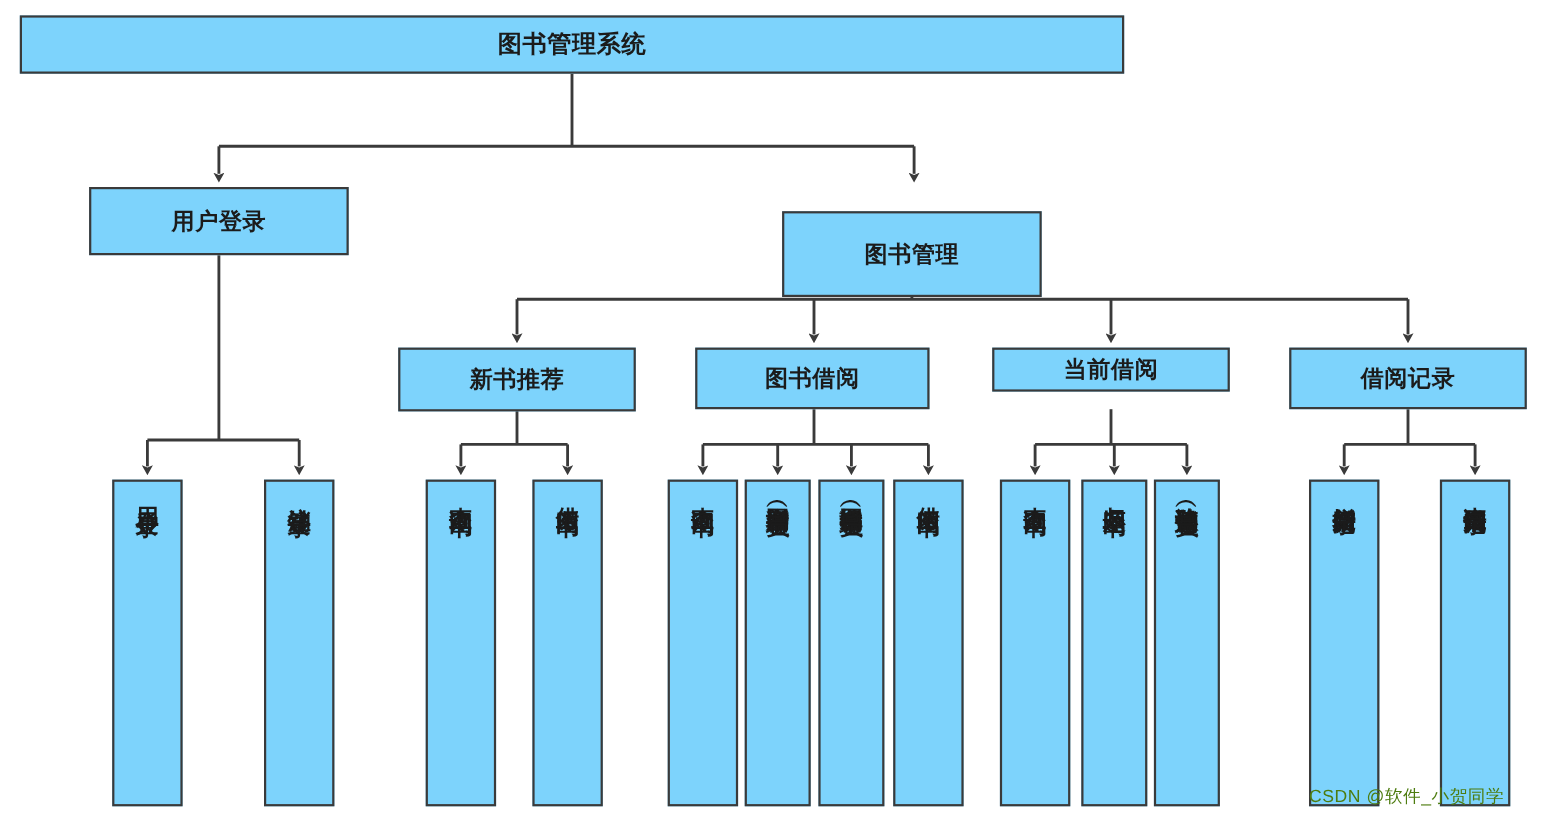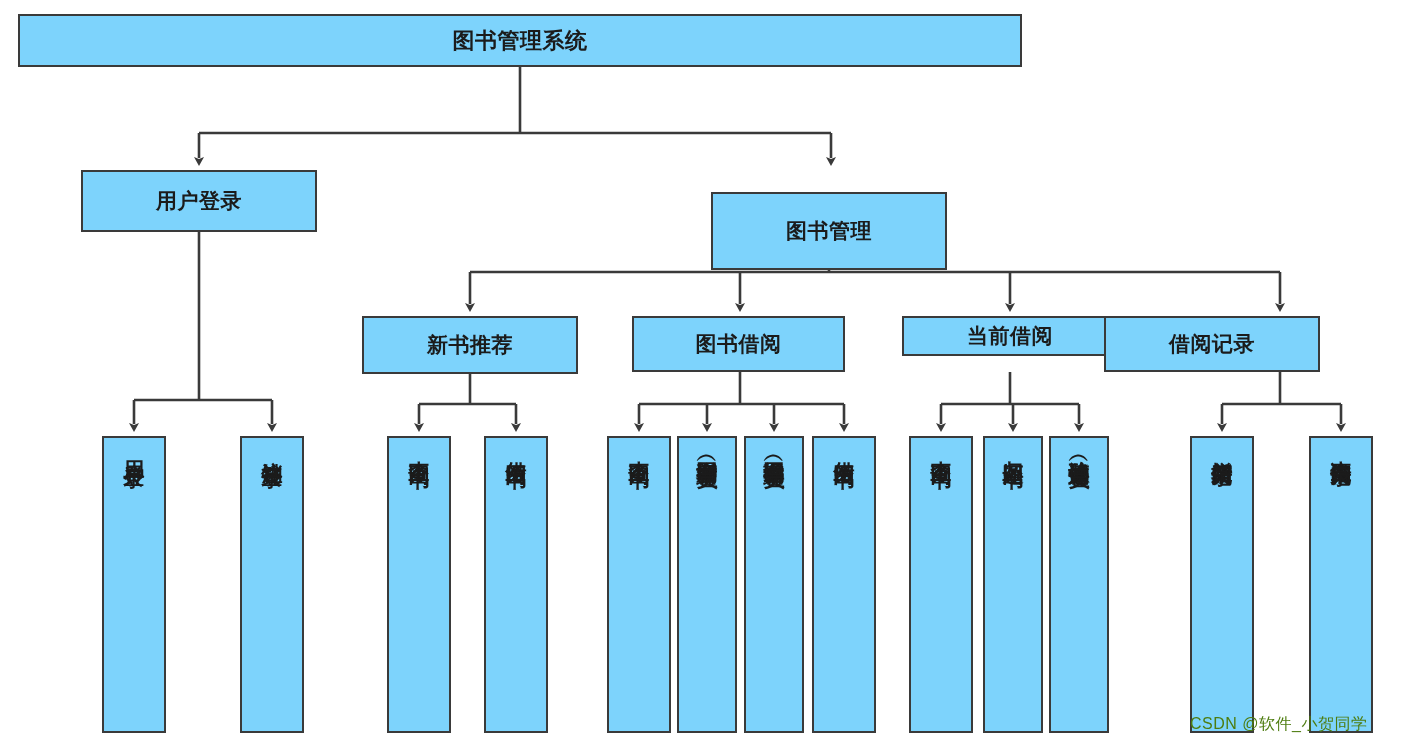--- a/index.html
+++ b/index.html
@@ -149,21 +149,21 @@
 
   <div class="node horiz" style="left:362px;top:316px;width:216px;height:58px;">
     <span class="label">新书推荐</span>
   </div>
   <div class="node horiz" style="left:632px;top:316px;width:213px;height:56px;">
     <span class="label">图书借阅</span>
   </div>
   <div class="node horiz" style="left:902px;top:316px;width:216px;height:40px;">
     <span class="label">当前借阅</span>
   </div>
-  <div class="node horiz" style="left:1104px;top:316px;width:216px;height:56px;">
+  <div class="node horiz" style="left:1172px;top:316px;width:216px;height:56px;">
     <span class="label">借阅记录</span>
   </div>
 
   <div class="node vert" style="left:102px;top:436px;width:64px;height:297px;">
     <span class="label">用户登录</span>
   </div>
   <div class="node vert" style="left:240px;top:436px;width:64px;height:297px;">
     <span class="label">注销登录</span>
   </div>
 

